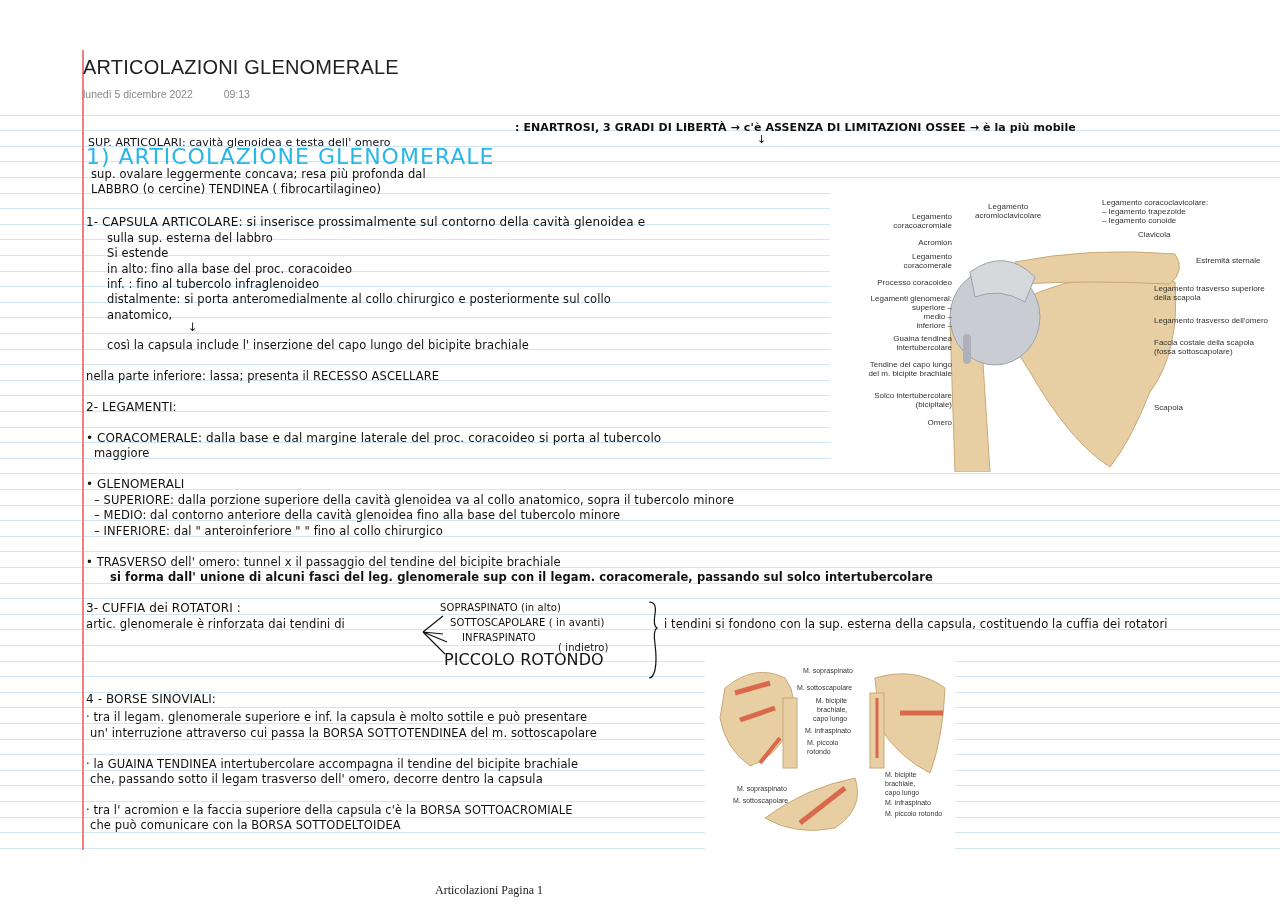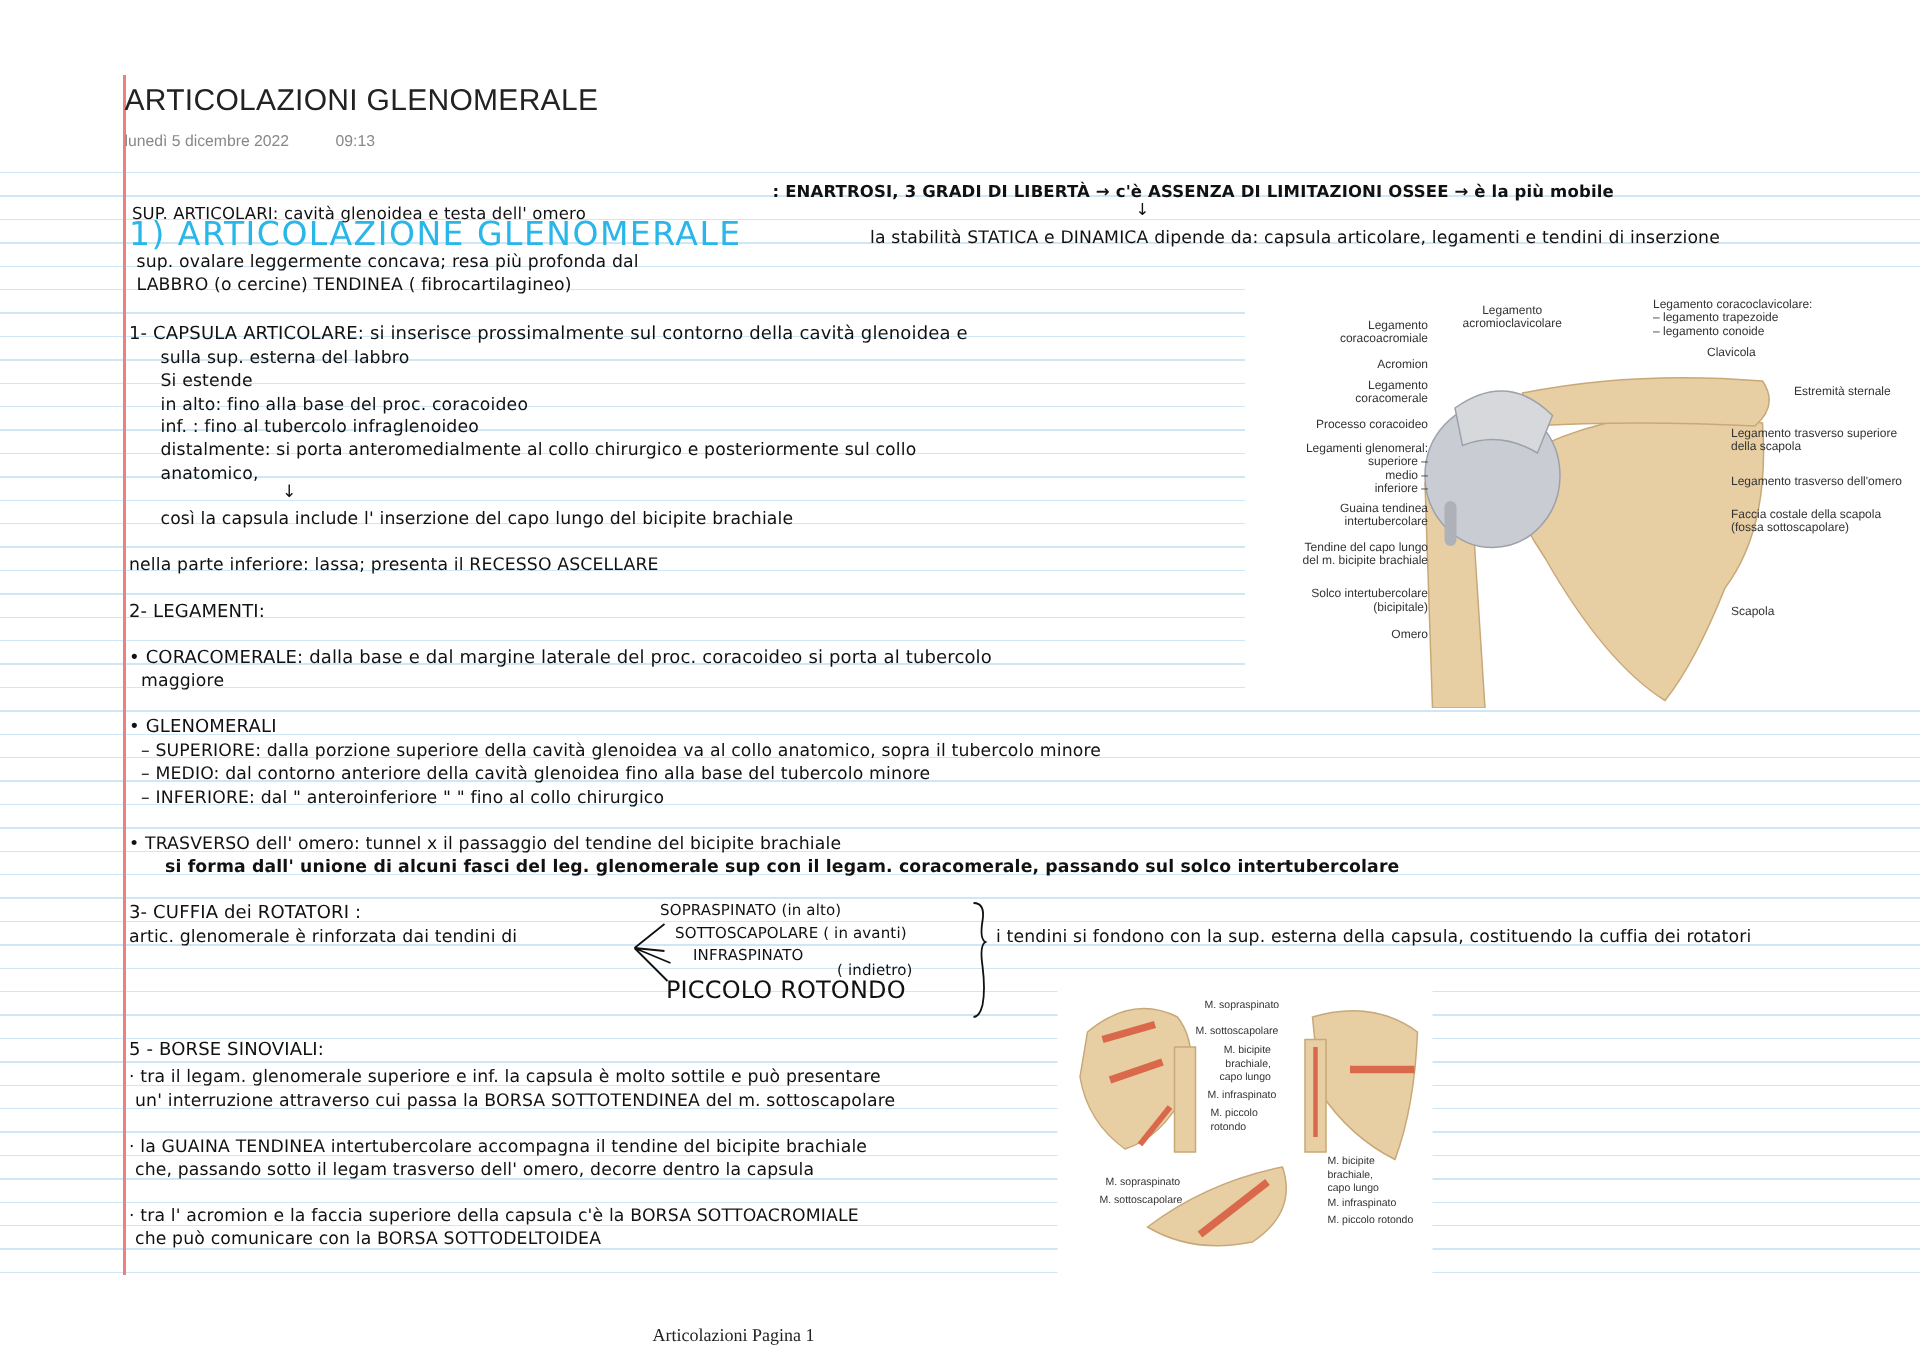--- a/index.html
+++ b/index.html
@@ -28,21 +28,20 @@
 
   <div class="title">ARTICOLAZIONI GLENOMERALE</div>
   <div class="meta">
     <span>lunedì 5 dicembre 2022</span>
     <span>09:13</span>
   </div>
 
   <div class="h1">1) ARTICOLAZIONE   GLENOMERALE</div>
   <div class="hw" style="left:515px;top:121px;font-size:11px;font-weight:bold;">: ENARTROSI, 3 GRADI DI LIBERTÀ → c'è ASSENZA DI LIMITAZIONI OSSEE → è la più mobile</div>
   <div class="hw" style="left:757px;top:133px;font-size:11px;">↓</div>
-  <div class="hw" style="left:580px;top:151px;font-size:11.5px;">la stabilità STATICA e DINAMICA dipende da: capsula articolare, legamenti e tendini di inserzione</div>
 
   <div class="hw" style="left:88px;top:136px;font-size:11px;">SUP. ARTICOLARI: cavità glenoidea e testa dell' omero</div>
   <div class="hw" style="left:91px;top:167px;">sup. ovalare leggermente concava; resa più profonda dal</div>
   <div class="hw" style="left:91px;top:182px;">LABBRO (o cercine) TENDINEA ( fibrocartilagineo)</div>
 
   <div class="hw" style="left:86px;top:215px;font-size:12px;">1- CAPSULA ARTICOLARE: si inserisce prossimalmente sul contorno della cavità glenoidea e</div>
   <div class="hw" style="left:107px;top:231px;">sulla sup. esterna del labbro</div>
   <div class="hw" style="left:107px;top:246px;">Si estende</div>
   <div class="hw" style="left:107px;top:262px;">in alto: fino alla base del proc. coracoideo</div>
   <div class="hw" style="left:107px;top:277px;">inf. : fino al tubercolo infraglenoideo</div>
@@ -70,21 +69,21 @@
   <div class="hw" style="left:440px;top:602px;font-size:10px;">SOPRASPINATO (in alto)</div>
   <div class="hw" style="left:450px;top:617px;font-size:10px;">SOTTOSCAPOLARE ( in avanti)</div>
   <div class="hw" style="left:462px;top:632px;font-size:10px;">INFRASPINATO</div>
   <div class="hw" style="left:444px;top:650px;font-size:16px;">PICCOLO ROTONDO</div>
   <div class="hw" style="left:558px;top:642px;font-size:10px;">( indietro)</div>
   <svg style="position:absolute;left:645px;top:600px;" width="20" height="80">
     <path d="M4,2 Q12,2 10,14 Q8,26 12,28 Q8,30 10,44 Q12,60 10,70 Q8,78 4,78" stroke="#111" stroke-width="1.2" fill="none"></path>
   </svg>
   <div class="hw" style="left:664px;top:617px;">i tendini si fondono con la sup. esterna della capsula, costituendo la cuffia dei rotatori</div>
 
-  <div class="hw" style="left:86px;top:692px;font-size:12px;">5 - BORSE SINOVIALI:</div>
+  <div class="hw" style="left:86px;top:692px;font-size:12px;">4 - BORSE SINOVIALI:</div>
   <div class="hw" style="left:86px;top:710px;">· tra il legam. glenomerale superiore e inf. la capsula è molto sottile e può presentare</div>
   <div class="hw" style="left:90px;top:726px;">un' interruzione attraverso cui passa la BORSA SOTTOTENDINEA del m. sottoscapolare</div>
   <div class="hw" style="left:86px;top:757px;">· la GUAINA TENDINEA intertubercolare accompagna il tendine del bicipite brachiale</div>
   <div class="hw" style="left:90px;top:772px;">che, passando sotto il legam trasverso dell' omero, decorre dentro la capsula</div>
   <div class="hw" style="left:86px;top:803px;">· tra l' acromion e la faccia superiore della capsula c'è la BORSA SOTTOACROMIALE</div>
   <div class="hw" style="left:90px;top:818px;">che può comunicare con la BORSA SOTTODELTOIDEA</div>
 
   <div class="fig" style="left:830px;top:192px;width:450px;height:280px;">
     <svg width="450" height="280">
 

